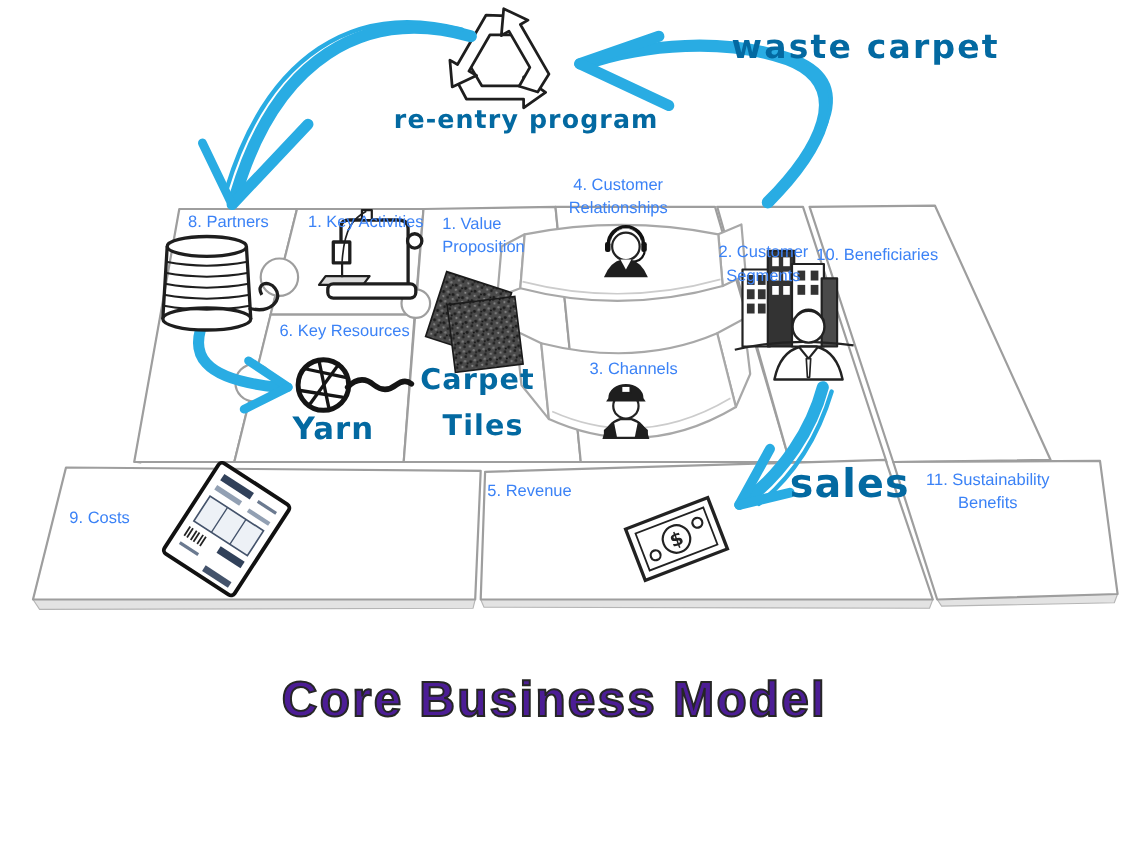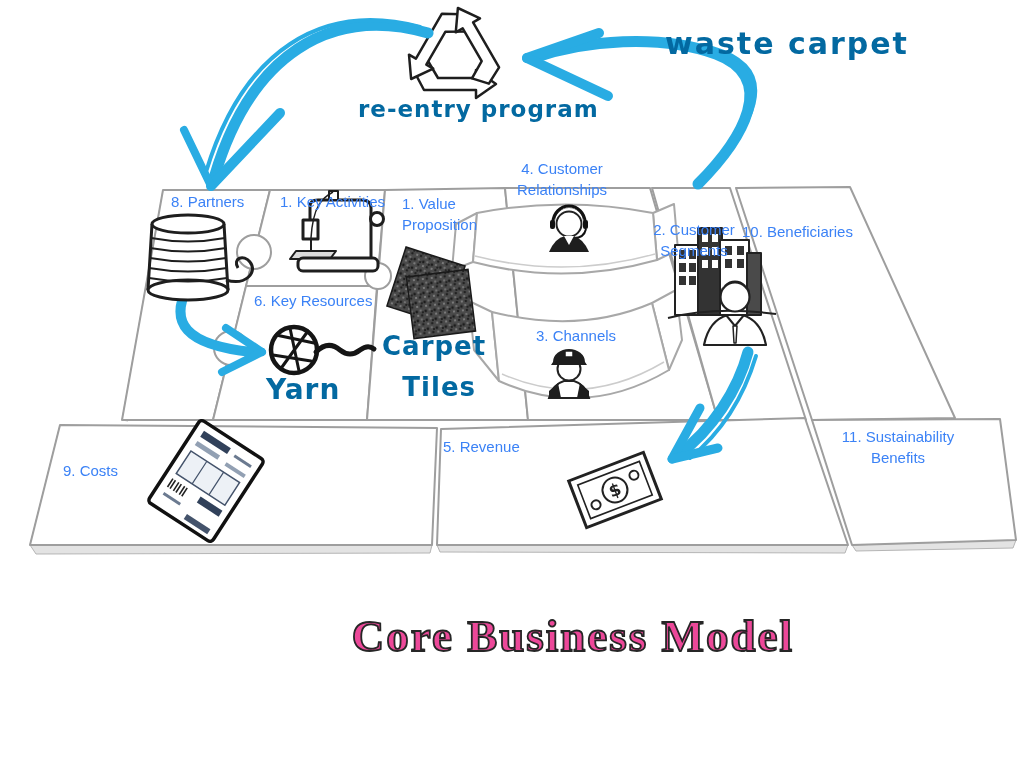--- a/index.html
+++ b/index.html
@@ -4,23 +4,23 @@
 <style>
   html,body{margin:0;padding:0;background:#fff;}
   #stage{position:relative;width:1024px;height:768px;background:#fff;overflow:hidden;
          font-family:"Liberation Sans",sans-serif;}
   #deco{position:absolute;left:0;top:0;}
   .lbl{position:absolute;font:15px/21px "Liberation Sans",sans-serif;color:#3b82f6;
        white-space:nowrap;}
   .ctr{text-align:center;}
   .cyan{position:absolute;font-family:"DejaVu Sans",sans-serif;font-weight:bold;
         color:#0369a1;white-space:nowrap;letter-spacing:1px;}
-  .title{position:absolute;left:214px;top:610px;width:580px;text-align:right;
-         font-family:Liberation Serif, serif;font-weight:bold;font-size:45px;
-         letter-spacing:2px;color:#ec4899;-webkit-text-stroke:1.8px #262626;}
+  .title{position:absolute;left:214px;top:610px;width:580px;text-align:center;
+         font-family:Liberation Sans, sans-serif;font-weight:bold;font-size:45px;
+         letter-spacing:2px;color:#4c1d95;-webkit-text-stroke:1.8px #262626;}
 </style>
 </head>
 <body>
 
 <div id="stage">
 
   <svg id="deco" width="1024" height="768" viewBox="0 0 1024 768">
     <defs>
       <pattern id="speckle" width="9" height="9" patternUnits="userSpaceOnUse">
         <rect width="9" height="9" fill="#4a4a4a"></rect>
@@ -228,20 +228,21 @@
       <text x="0" y="6" text-anchor="middle" font-family="DejaVu Sans, sans-serif" font-size="17" font-weight="bold" fill="#222">$</text>
       <circle cx="-23" cy="7" r="4.5" fill="none" stroke="#222" stroke-width="2"></circle>
       <circle cx="23" cy="-7" r="4.5" fill="none" stroke="#222" stroke-width="2"></circle>
     </g>
   </svg>
 
   <div class="cyan" style="left:665px;top:26px;width:240px;font-size:30px;letter-spacing:2px;text-align:center;">waste carpet</div>
   <div class="cyan" style="left:358px;top:96px;width:225px;font-size:23px;text-align:center;">re-entry program</div>
   <div class="cyan" style="left:266px;top:373px;font-size:28px;">Yarn</div>
   <div class="cyan" style="left:382px;top:326px;width:94px;font-size:26px;line-height:41px;text-align:right;"><span>Carpet</span><br><span>Tiles</span></div>
+  <div class="cyan" style="left:718px;top:420px;font-size:36px;">sales</div>
 
   <div class="lbl" style="left:171px;top:191px;">8. Partners</div>
   <div class="lbl" style="left:280px;top:191px;">1. Key Activities</div>
   <div class="lbl" style="left:254px;top:290px;">6. Key Resources</div>
   <div class="lbl" style="left:402px;top:193px;"><span>1. Value</span><br><span>Proposition</span></div>
   <div class="lbl ctr" style="left:497px;top:158px;width:130px;"><span>4. Customer</span><br><span>Relationships</span></div>
   <div class="lbl" style="left:536px;top:325px;">3. Channels</div>
   <div class="lbl ctr" style="left:650px;top:193px;width:88px;margin-top:26px;"><span>2. Customer</span><br><span>Segments</span></div>
   <div class="lbl" style="left:742px;top:209px;margin-top:12px;">10. Beneficiaries</div>
   <div class="lbl" style="left:63px;top:460px;">9. Costs</div>

